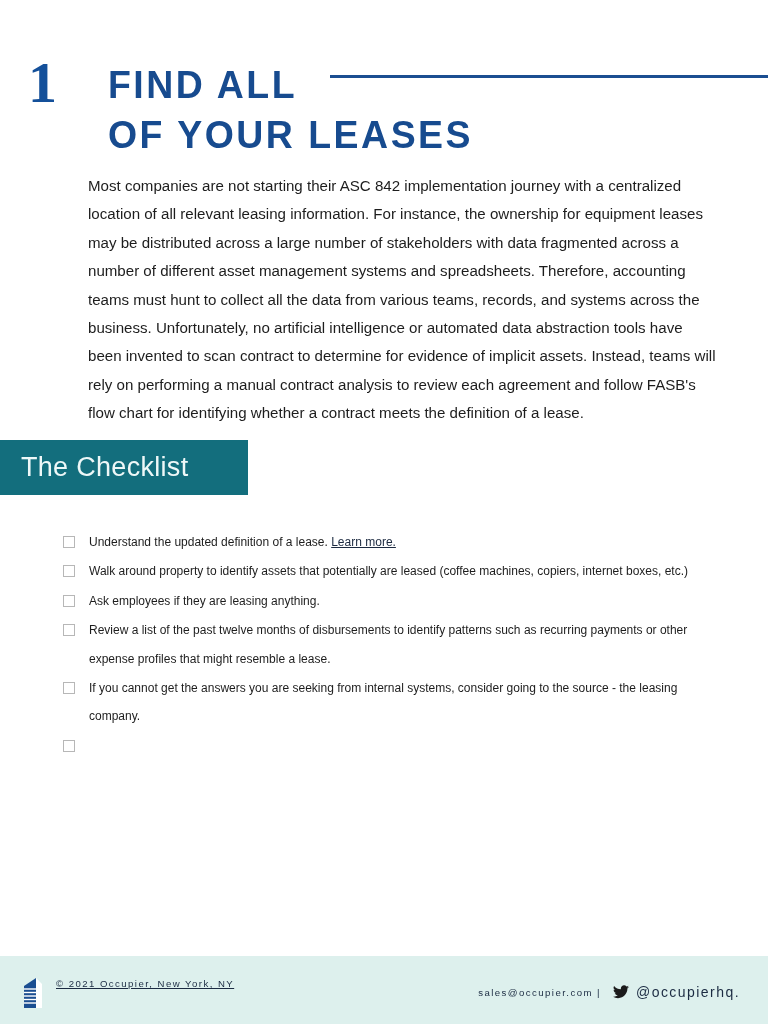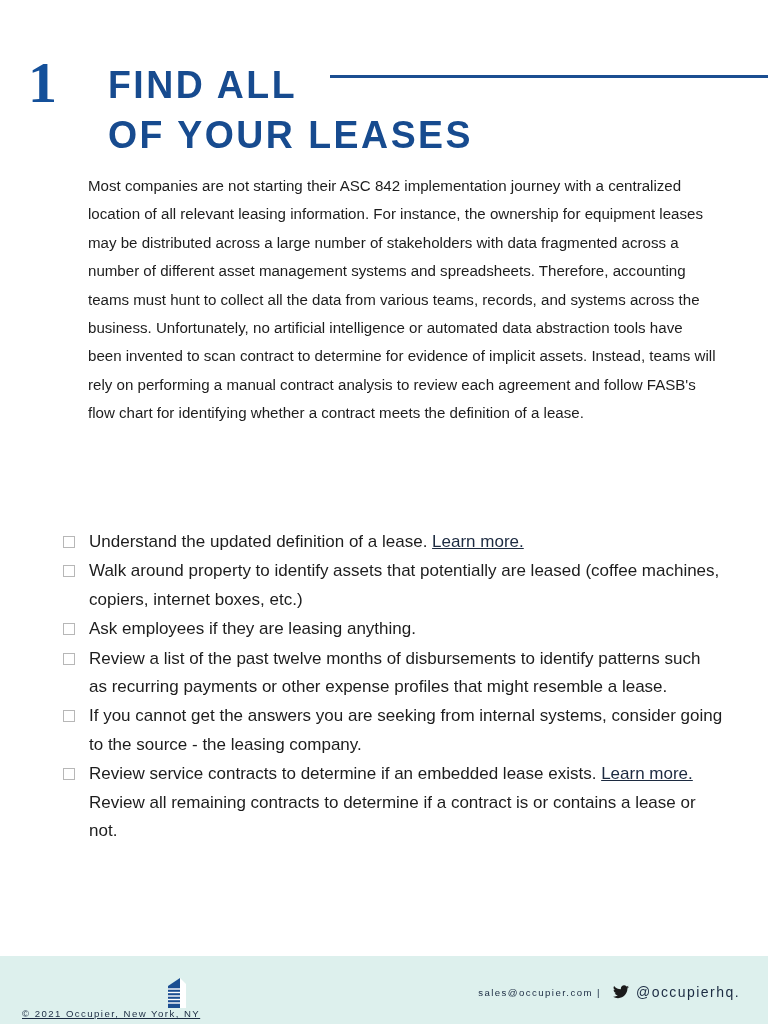--- a/index.html
+++ b/index.html
@@ -118,21 +118,21 @@
     width: 12px;
     height: 12px;
     border: 1px solid #b7b7b7;
     background: #ffffff;
     margin-top: 8px;
     margin-right: 14px;
     box-sizing: border-box;
   }
   .check-text {
     flex: 1 1 auto;
-    font-size: 17px;
+    font-size: 12px;
     line-height: 28.4px;
     color: #1d1d1d;
   }
   .check-link {
     color: #1c2a40;
     text-decoration: underline;
   }
 
   
   .footer {
@@ -141,22 +141,21 @@
     bottom: 0;
     width: 768px;
     height: 68px;
     background: #ddf0ed;
   }
   .footer-left {
     position: absolute;
     left: 22px;
     top: 22px;
     display: flex;
-    align-items: flex-end;
-    flex-direction: column;
+    align-items: flex-start;
   }
   .footer-logo {
     width: 22px;
     height: 30px;
     margin-right: 12px;
     display: block;
   }
   .footer-copy {
     font-size: 9.6px;
     letter-spacing: 1.45px;
@@ -199,20 +198,23 @@
     <div class="header-number">1</div>
     <div class="header-titles">
       <div class="header-line">FIND ALL</div>
       <div class="header-line">OF YOUR LEASES</div>
     </div>
     <div class="header-rule"></div>
   </div>
 
   <div class="intro">Most companies are not starting their ASC 842 implementation journey with a centralized location of all relevant leasing information. For instance, the ownership for equipment leases may be distributed across a large number of stakeholders with data fragmented across a number of different asset management systems and spreadsheets. Therefore, accounting teams must hunt to collect all the data from various teams, records, and systems across the business. Unfortunately, no artificial intelligence or automated data abstraction tools have been invented to scan contract to determine for evidence of implicit assets. Instead, teams will rely on performing a manual contract analysis to review each agreement and follow FASB's flow chart for identifying whether a contract meets the definition of a lease.</div>
 
+  <div class="checklist-banner">
+    <span class="checklist-banner-label">The Checklist</span>
+  </div>
 
   <div class="checklist" id="checklist-root">
       <div class="check-item">
         <span class="checkbox"></span>
         <div><span class="check-text">Understand the updated definition of a lease. </span><span class="check-text check-link">Learn more.</span></div>
       </div>
       <div class="check-item">
         <span class="checkbox"></span>
         <div><span class="check-text">Walk around property to identify assets that potentially are leased (coffee machines, copiers, internet boxes, etc.)</span></div>
       </div>
@@ -223,21 +225,20 @@
       <div class="check-item">
         <span class="checkbox"></span>
         <div><span class="check-text">Review a list of the past twelve months of disbursements to identify patterns such as recurring payments or other expense profiles that might resemble a lease.</span></div>
       </div>
       <div class="check-item">
         <span class="checkbox"></span>
         <div><span class="check-text">If you cannot get the answers you are seeking from internal systems, consider going to the source - the leasing company.</span></div>
       </div>
       <div class="check-item">
         <span class="checkbox"></span>
-        <div><span class="check-text">Review service contracts to determine if an embedded lease exists. </span><span class="check-text check-link">Learn more.</span><div class="check-text">Review all remaining contracts to determine if a contract is or contains a lease or not.</div></div>
       </div>
     </div>
 
   <div class="footer">
     <div class="footer-left">
       <svg class="footer-logo" viewBox="0 0 22 30">
         <path d="M2 8 L14 0 L14 30 L2 30 Z" fill="#1b4e91"></path>
         <path d="M14 0 L20 6 L20 30 L14 30 Z" fill="#ffffff"></path>
         <g stroke="#ffffff" stroke-width="1.4">
           <line x1="2" y1="11" x2="14" y2="11"></line>

